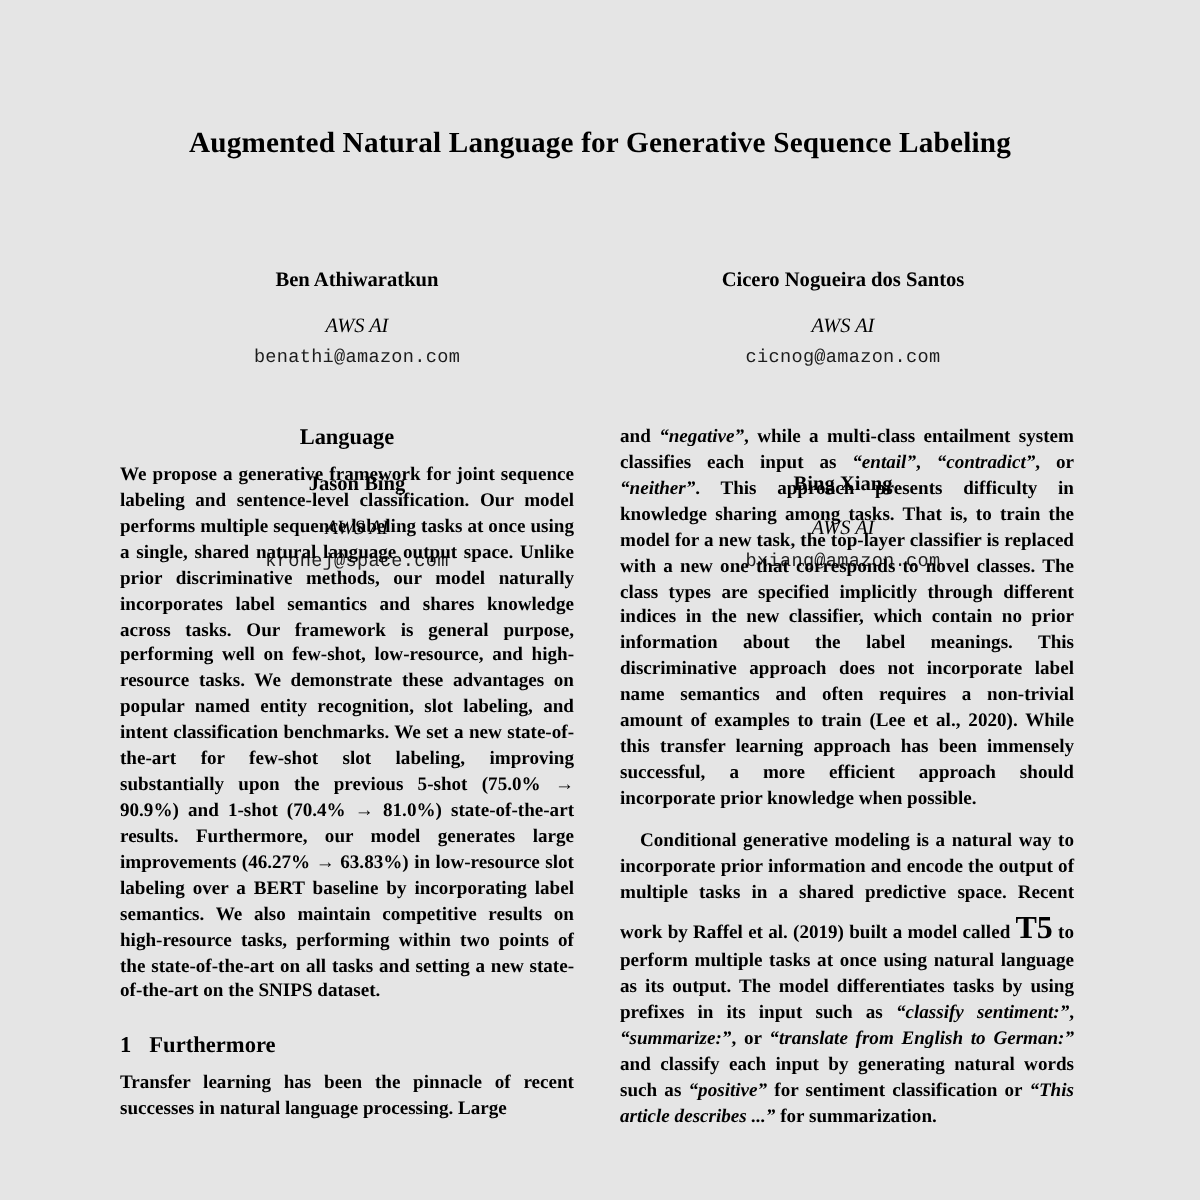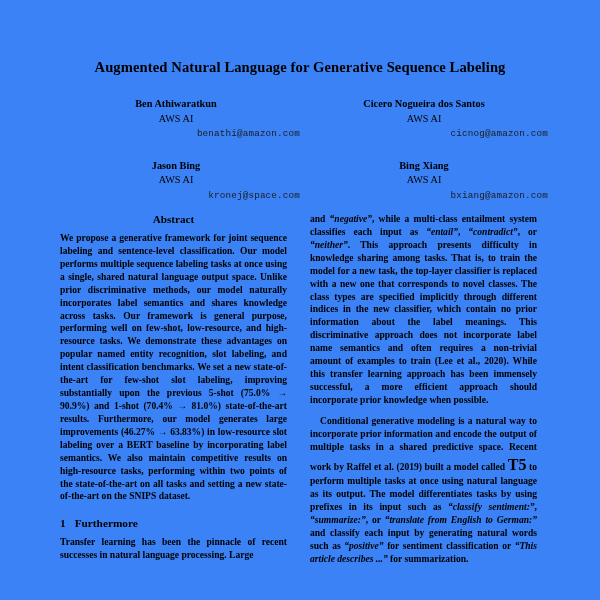--- a/index.html
+++ b/index.html
@@ -11,23 +11,23 @@
     width: 600px;
     height: 600px;
     overflow: hidden;
     font-family: "Liberation Serif", "DejaVu Serif", serif;
     color: #000000;
   }
   .page {
     position: relative;
     width: 600px;
     height: 600px;
-    background: #3b82f6;
+    background: #e5e5e5;
     box-sizing: border-box;
-    padding: 0;
+    padding: 5px;
   }
   .paper-title {
     text-align: center;
     font-size: 14.6px;
     font-weight: bold;
     letter-spacing: 0.1px;
     margin: 0;
     padding: 58px 60px 0 60px;
     line-height: 1.25;
   }
@@ -46,34 +46,35 @@
   }
   .author-block {
     flex: 1 1 50%;
     text-align: center;
     line-height: 1.32;
   }
   .author-name {
     font-size: 10.3px;
     font-weight: bold;
     display: block;
+    margin-top: 32px;
   }
   .author-affil {
     font-size: 10.2px;
     display: block;
-    margin-top: 1px;
+    margin-top: 9px;
+    font-style: italic;
   }
   .author-email {
     font-family: "Liberation Mono", "DejaVu Sans Mono", monospace;
     font-size: 9.3px;
     display: block;
     margin-top: 3px;
     color: #1c1c1c;
     letter-spacing: 0.15px;
-    text-align: right;
   }
 
   .columns {
     position: absolute;
     top: 213px;
     left: 0;
     width: 600px;
     display: flex;
     gap: 23px;
     padding: 0 60px;
@@ -156,21 +157,21 @@
         <span class="author-affil">AWS AI</span>
         <span class="author-email">bxiang@amazon.com</span>
       </div>
     </div>
 
   </div>
 
   <div class="columns">
 
     <div class="col">
-      <div class="abstract-heading">Abstract</div>
+      <div class="abstract-heading">Language</div>
       <p class="body abstract-body">We propose a generative framework for joint sequence labeling and sentence-level classification. Our model performs multiple sequence labeling tasks at once using a single, shared natural language output space. Unlike prior discriminative methods, our model naturally incorporates label semantics and shares knowledge across tasks. Our framework is general purpose, performing well on few-shot, low-resource, and high-resource tasks. We demonstrate these advantages on popular named entity recognition, slot labeling, and intent classification benchmarks. We set a new state-of-the-art for few-shot slot labeling, improving substantially upon the previous 5-shot (75.0% → 90.9%) and 1-shot (70.4% → 81.0%) state-of-the-art results. Furthermore, our model generates large improvements (46.27% → 63.83%) in low-resource slot labeling over a BERT baseline by incorporating label semantics. We also maintain competitive results on high-resource tasks, performing within two points of the state-of-the-art on all tasks and setting a new state-of-the-art on the SNIPS dataset.</p>
 
       <div class="section-heading">
         <span class="section-num">1</span>
         <span>Furthermore</span>
       </div>
       <p class="body">Transfer learning has been the pinnacle of recent successes in natural language processing. Large</p>
     </div>
 
     <div class="col">

